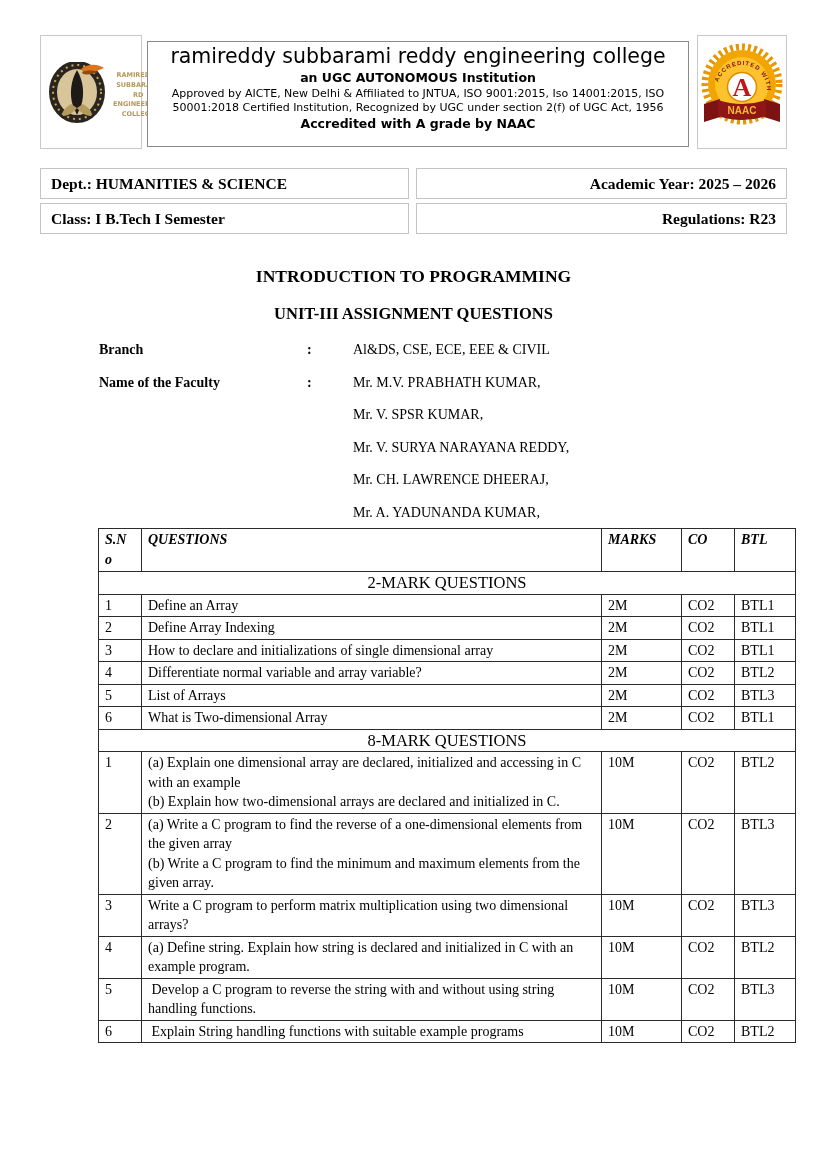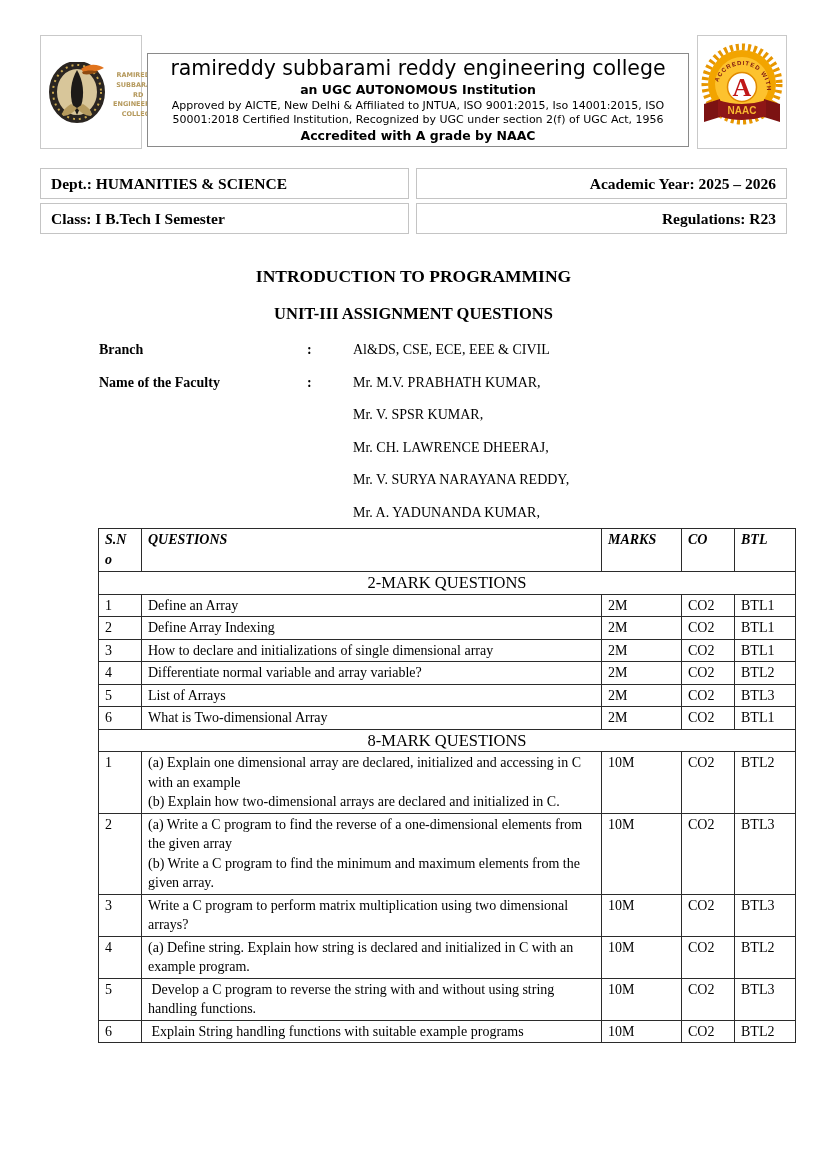--- a/index.html
+++ b/index.html
@@ -3,21 +3,21 @@
 <meta charset="utf-8">
 <style>
   html,body{margin:0;padding:0;background:#ffffff;}
   body{width:827px;height:1170px;position:relative;font-family:"Liberation Serif",serif;color:#000;overflow:hidden;}
 
   
   .header-row{position:absolute;left:40px;top:35px;width:747px;height:114px;display:flex;}
   .logo-box{width:102px;border:1px solid #c9c9c9;box-sizing:border-box;display:flex;flex-direction:row;align-items:center;padding-top:5px;background:#fff;}
   .logo-text{font-family:"DejaVu Sans",sans-serif;font-size:6.5px;font-weight:bold;color:#b5995c;text-align:center;line-height:1.5;margin-top:2px;}
   .logo-tagline{font-family:"DejaVu Sans",sans-serif;font-size:7.5px;font-style:italic;font-weight:bold;color:#166a6a;margin-top:2px;border-bottom:1px solid #166a6a;padding-bottom:1px;margin-left:6px;}
-  .center-box{flex:1;margin:18px 4px 2px 5px;border:1px solid #8a8a8a;text-align:center;font-family:"DejaVu Sans",sans-serif;padding:3px 12px;box-sizing:border-box;background:#fff;}
+  .center-box{flex:1;margin:6px 4px 2px 5px;border:1px solid #8a8a8a;text-align:center;font-family:"DejaVu Sans",sans-serif;padding:3px 12px;box-sizing:border-box;background:#fff;}
   .college-name{font-size:20.5px;line-height:1.15;}
   .inst-type{font-size:12.5px;font-weight:bold;margin-top:1px;}
   .approvals{font-size:11px;line-height:1.3;margin-top:2px;}
   .accred{font-size:12.5px;font-weight:bold;margin-top:1px;}
   .address{font-size:11px;margin-top:2px;}
   .naac-box{width:90px;margin-left:4px;border:1px solid #c9c9c9;box-sizing:border-box;display:flex;align-items:center;justify-content:center;background:#fff;}
 
   
   .info-grid{position:absolute;left:40px;top:168px;width:745px;display:grid;grid-template-columns:369px 371px;column-gap:7px;row-gap:4px;}
   .info-cell{border:1px solid #c4c4c4;box-sizing:border-box;height:31px;display:flex;align-items:center;padding:0 10px;font-weight:bold;font-size:15.5px;}
@@ -123,26 +123,26 @@
       <span>Mr. M.V. PRABHATH KUMAR,</span>
     </div>
     <div class="meta-row">
       <span></span>
         <span></span>
       <span>Mr. V. SPSR KUMAR,</span>
     </div>
     <div class="meta-row">
       <span></span>
         <span></span>
+      <span>Mr. V. SURYA NARAYANA REDDY,</span>
+    </div>
+    <div class="meta-row">
+      <span></span>
+        <span></span>
       <span>Mr. CH. LAWRENCE DHEERAJ,</span>
-    </div>
-    <div class="meta-row">
-      <span></span>
-        <span></span>
-      <span>Mr. V. SURYA NARAYANA REDDY,</span>
     </div>
     <div class="meta-row">
       <span></span>
         <span></span>
       <span>Mr. A. YADUNANDA KUMAR,</span>
     </div>
   </div>
 
   <table class="qtable">
     <colgroup>

